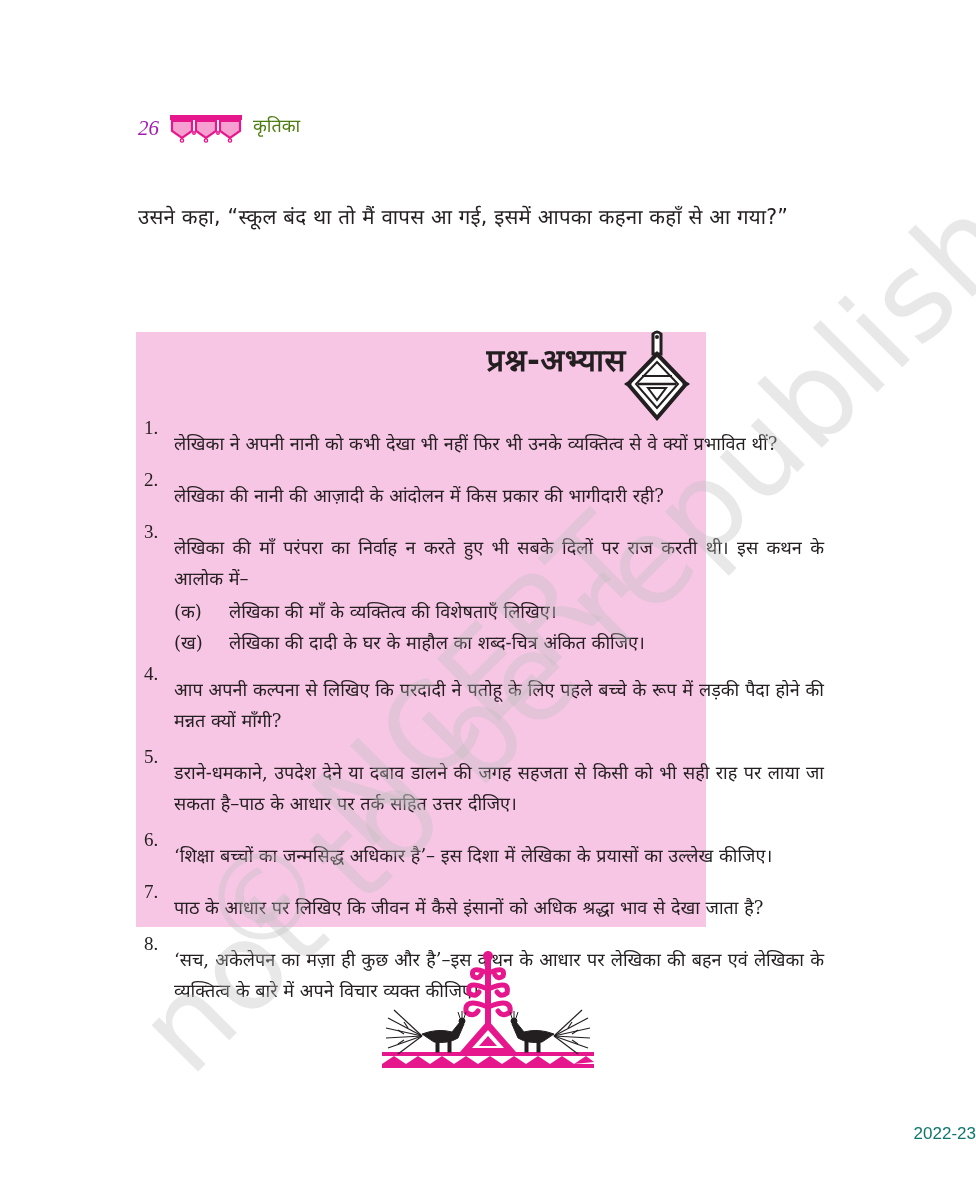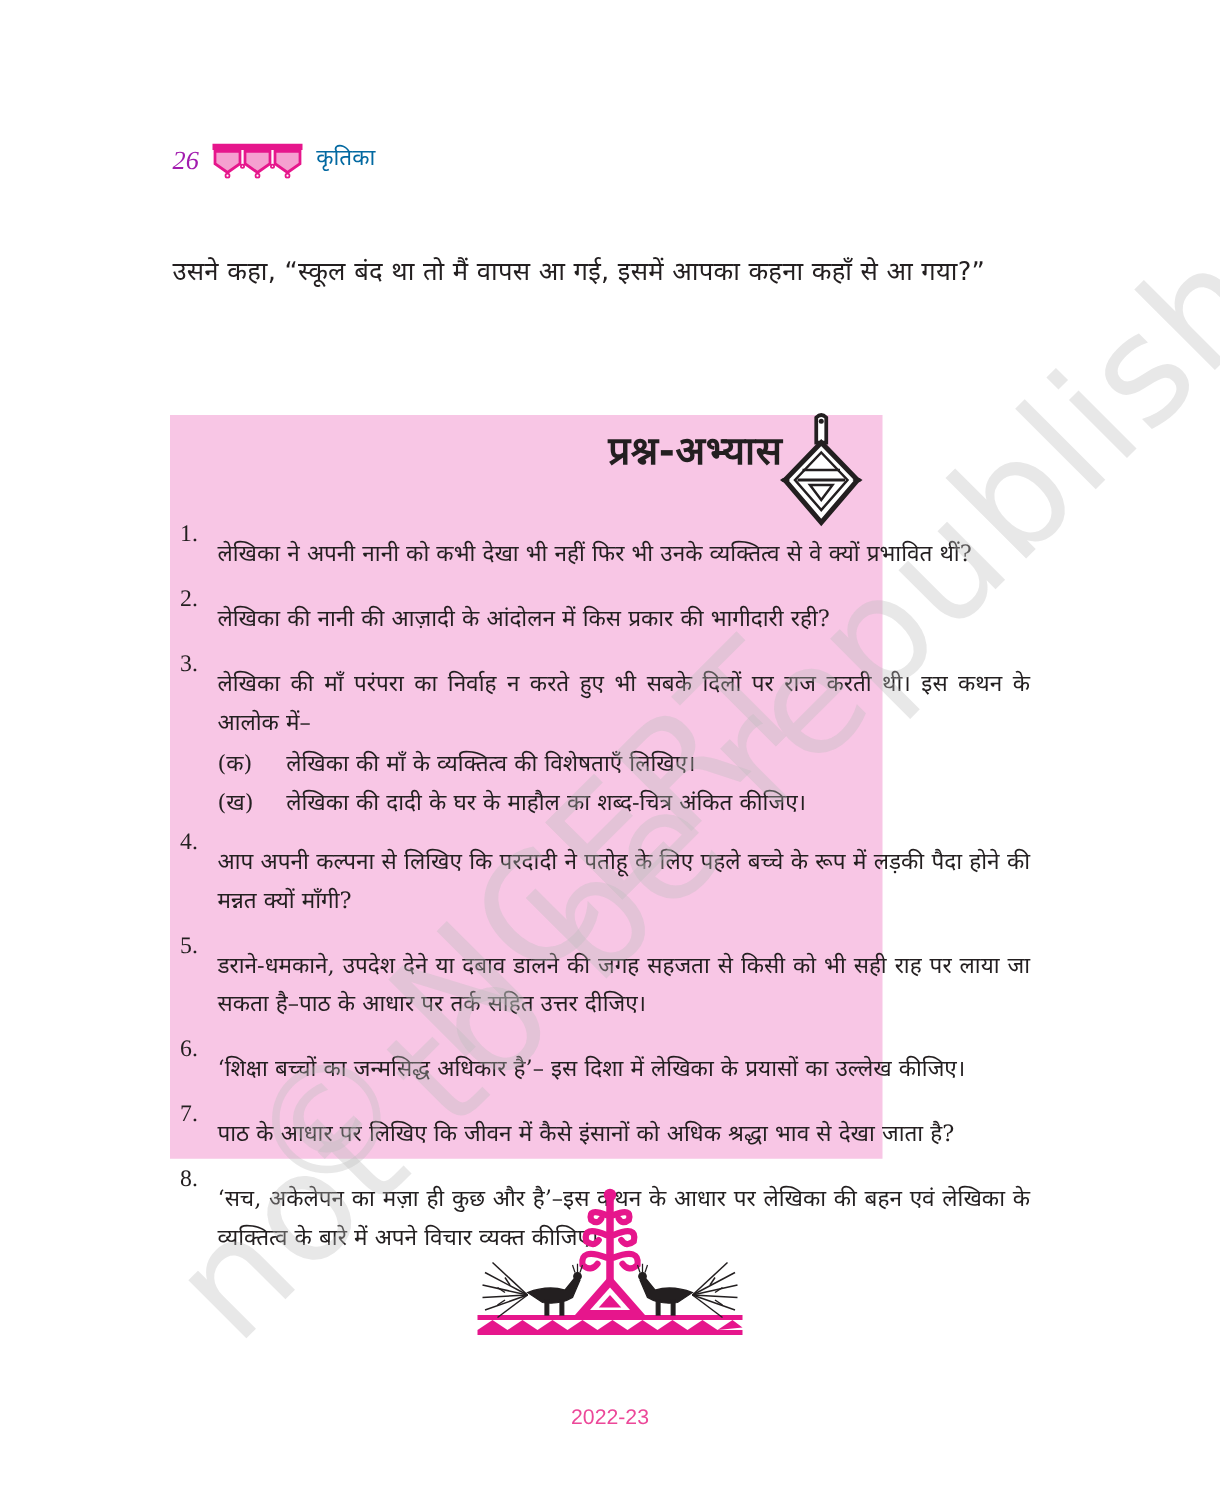--- a/index.html
+++ b/index.html
@@ -30,21 +30,21 @@
     font-family: "Liberation Serif", serif;
     font-style: italic;
     font-size: 21px;
     color: #a21caf;
     margin-right: 10px;
   }
   .header-ornament { width: 74px; height: 30px; margin-right: 10px; }
   .book-title {
     font-family: "DejaVu Sans", sans-serif;
     font-size: 18px;
-    color: #0369a1;
+    color: #4d7c0f;
     position: relative;
     top: -3px;
   }
 
   
   .body-text {
     position: absolute;
     left: 138px;
     width: 700px;
     top: 160px;
@@ -141,24 +141,24 @@
     top: 948px;
     width: 220px;
     height: 122px;
   }
 
   .footer-year {
     position: absolute;
     left: 0;
     width: 976px;
     top: 1124px;
-    text-align: center;
+    text-align: right;
     font-family: "Liberation Sans", sans-serif;
     font-size: 17px;
-    color: #ec4899;
+    color: #0f766e;
   }
 </style>
 </head>
 <body>
 
 <div class="page">
 
   <div class="running-header">
     <span class="page-number">26</span>
     <svg class="header-ornament" viewBox="0 0 74 30">

